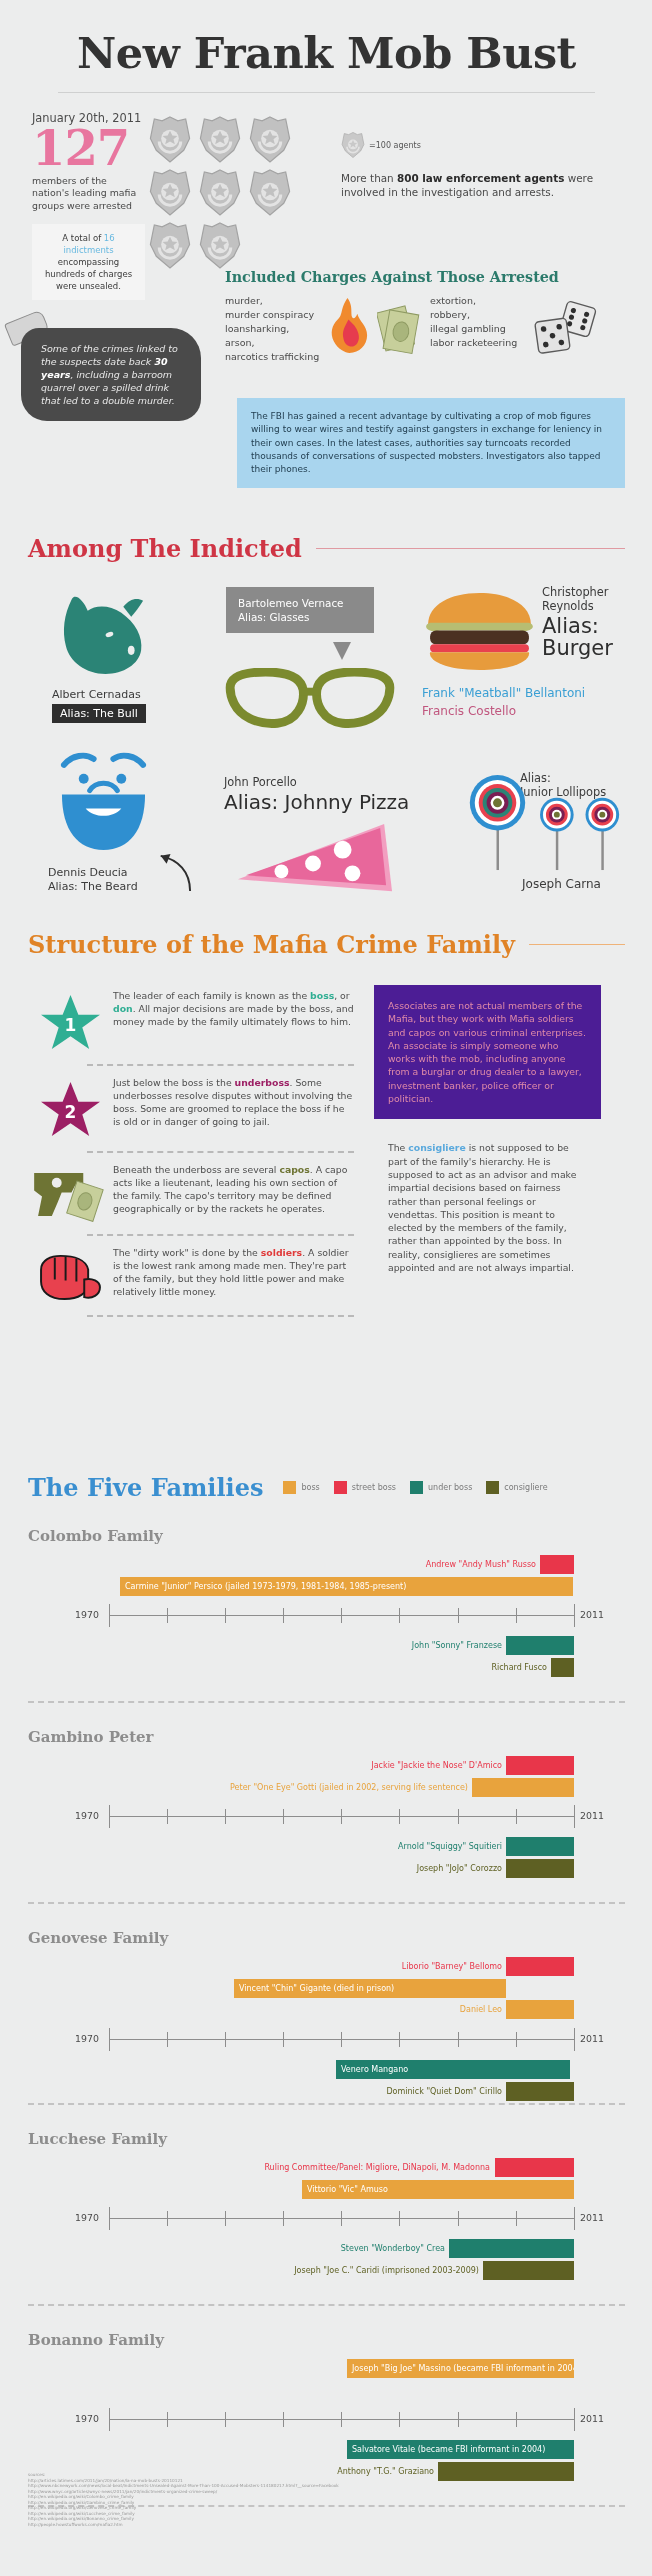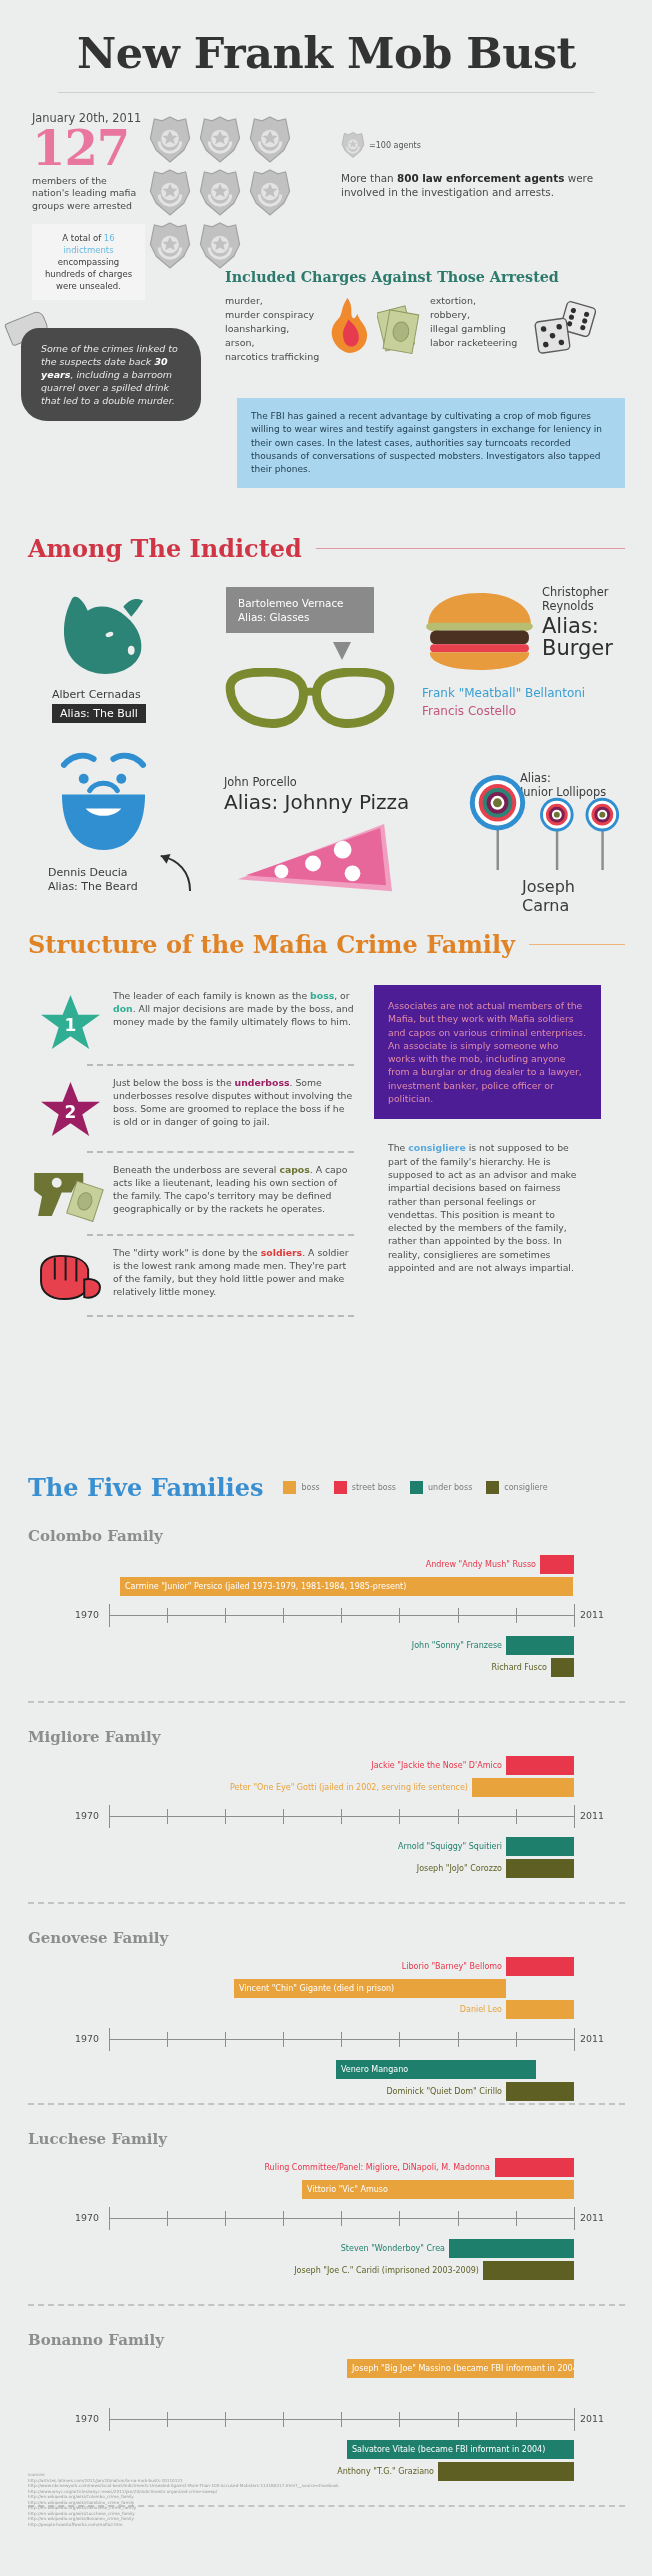--- a/index.html
+++ b/index.html
@@ -132,21 +132,21 @@
   .cap2 { position:absolute; left:20px; top:127px; font-size:11px; line-height:14px; color:#3b3b3b;}
   .arrow2 { position:absolute; left:119px; top:109px; width:47px; height:47px;}
 
   .porcello { position:absolute; left:196px; top:36px; }
   .porcello .nm { font-size:11.4px; color:#3b3b3b; }
   .porcello .al { font-size:20px; color:#2e2e2e; margin-top:1px; }
   .pizza { position:absolute; left:208px; top:83px; width:158px; height:81px; }
 
   .lolli { position:absolute; left:425px; top:34px; width:178px; height:109px; }
   .lolli-alias { position:absolute; left:492px; top:32px; font-size:11.4px; line-height:14px; color:#3b3b3b; }
-  .carna { position:absolute; left:494px; top:138px; font-size:16px; color:#3b3b3b; }
+  .carna { position:absolute; left:494px; top:138px; font-size:12px; color:#3b3b3b; }
 
   
   #struct-sec { position:absolute; left:28px; top:930px; width:597px; }
   #struct-sec h2 { color:#e08326; }
   #struct-sec .line { background:#efb379; }
 
   .struct-body { display:flex; margin-top:20px; }
   .struct-left { width:326px; }
   .struct-right { width:247px; padding-left:20px; padding-top:6px; }
 
@@ -574,21 +574,21 @@
     <div class="axis-lab-l" style="top:60px">1970</div>
     <div class="axis-lab-r" style="top:60px">2011</div>
             <div class="bar" style="left:478px;top:87px;width:68px;background:#1f7f6d"></div>
             <div class="bar-label" style="right:123px;top:87px;color:#1f7f6d">John "Sonny" Franzese</div>
             <div class="bar" style="left:523px;top:109px;width:23px;background:#5e6023"></div>
             <div class="bar-label" style="right:78px;top:109px;color:#5e6023">Richard Fusco</div>
           </div>
           <div class="fam-sep"></div>
         </div>
         <div class="fam">
-    <div class="fam-name">Migliore Family</div>
+    <div class="fam-name">Gambino Peter</div>
     <div class="chart">
             <div class="bar" style="left:478px;top:6px;width:68px;background:#e8364a"></div>
             <div class="bar-label" style="right:123px;top:6px;color:#e8364a">Jackie "Jackie the Nose" D'Amico</div>
             <div class="bar" style="left:444px;top:28px;width:102px;background:#e8a33d"></div>
             <div class="bar-label" style="right:157px;top:28px;color:#e8a33d">Peter "One Eye" Gotti (jailed in 2002, serving life sentence)</div>
             <div class="axis" style="top:55px">
       <div class="aline"></div>
               <div class="tickbig" style="left:0px"></div>
               <div class="tick" style="left:58px"></div>
               <div class="tick" style="left:116px"></div>
@@ -623,21 +623,21 @@
               <div class="tick" style="left:116px"></div>
               <div class="tick" style="left:174px"></div>
               <div class="tick" style="left:232px"></div>
               <div class="tick" style="left:290px"></div>
               <div class="tick" style="left:349px"></div>
               <div class="tick" style="left:407px"></div>
               <div class="tickbig" style="left:465px"></div>
             </div>
     <div class="axis-lab-l" style="top:82px">1970</div>
     <div class="axis-lab-r" style="top:82px">2011</div>
-            <div class="bar" style="left:308px;top:109px;width:200px;background:#1f7f6d">Venero Mangano</div>
+            <div class="bar" style="left:308px;top:109px;width:234px;background:#1f7f6d">Venero Mangano</div>
             <div class="bar" style="left:478px;top:131px;width:68px;background:#5e6023"></div>
             <div class="bar-label" style="right:123px;top:131px;color:#5e6023">Dominick "Quiet Dom" Cirillo</div>
           </div>
           <div class="fam-sep"></div>
         </div>
         <div class="fam">
     <div class="fam-name">Lucchese Family</div>
     <div class="chart">
             <div class="bar" style="left:467px;top:6px;width:79px;background:#e8364a"></div>
             <div class="bar-label" style="right:135px;top:6px;color:#e8364a">Ruling Committee/Panel: Migliore, DiNapoli, M. Madonna</div>

